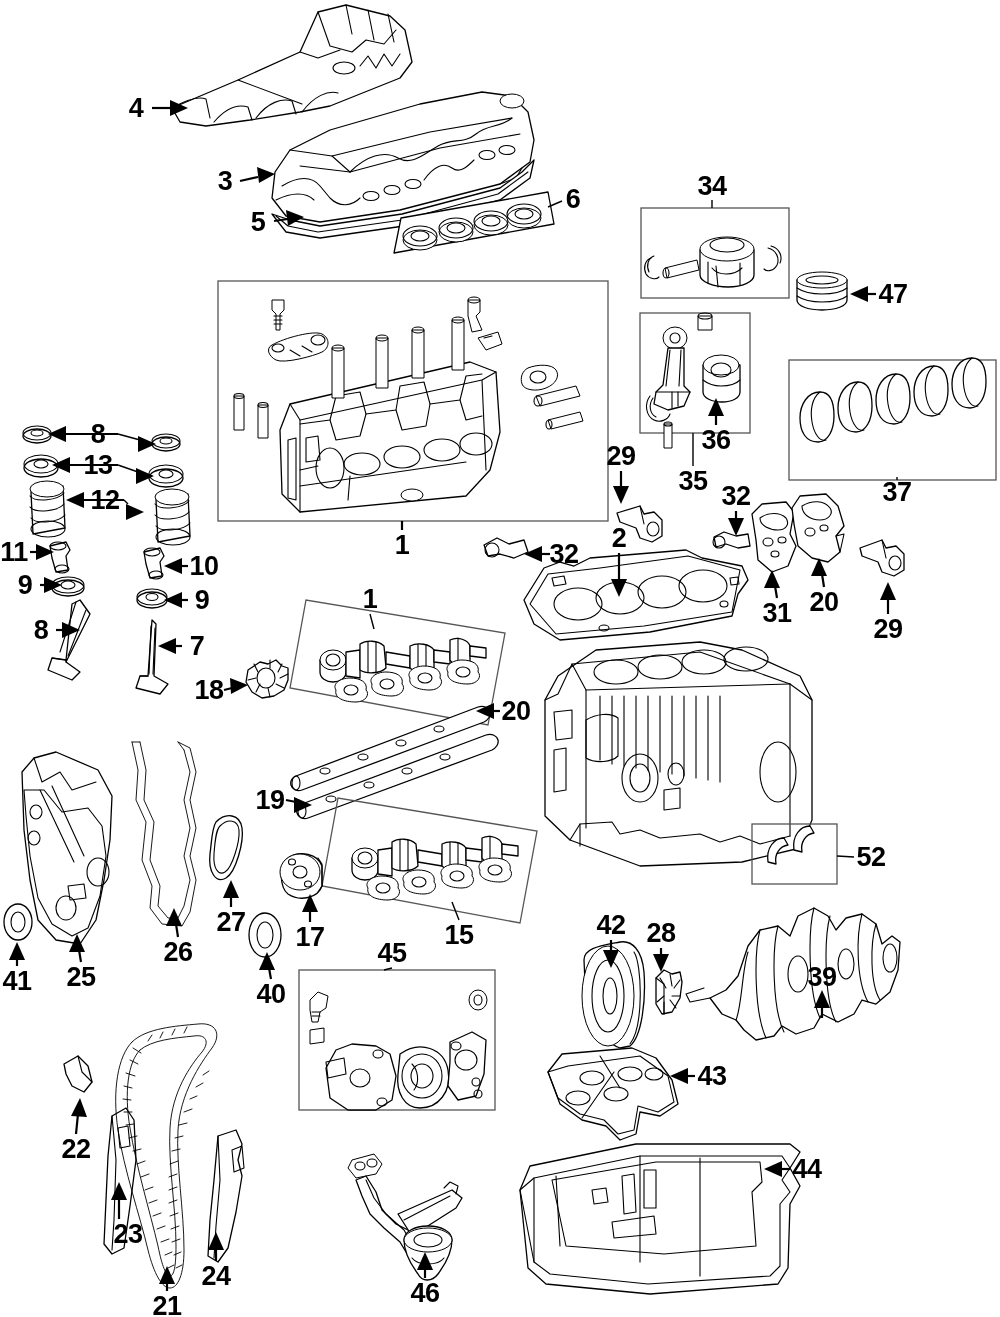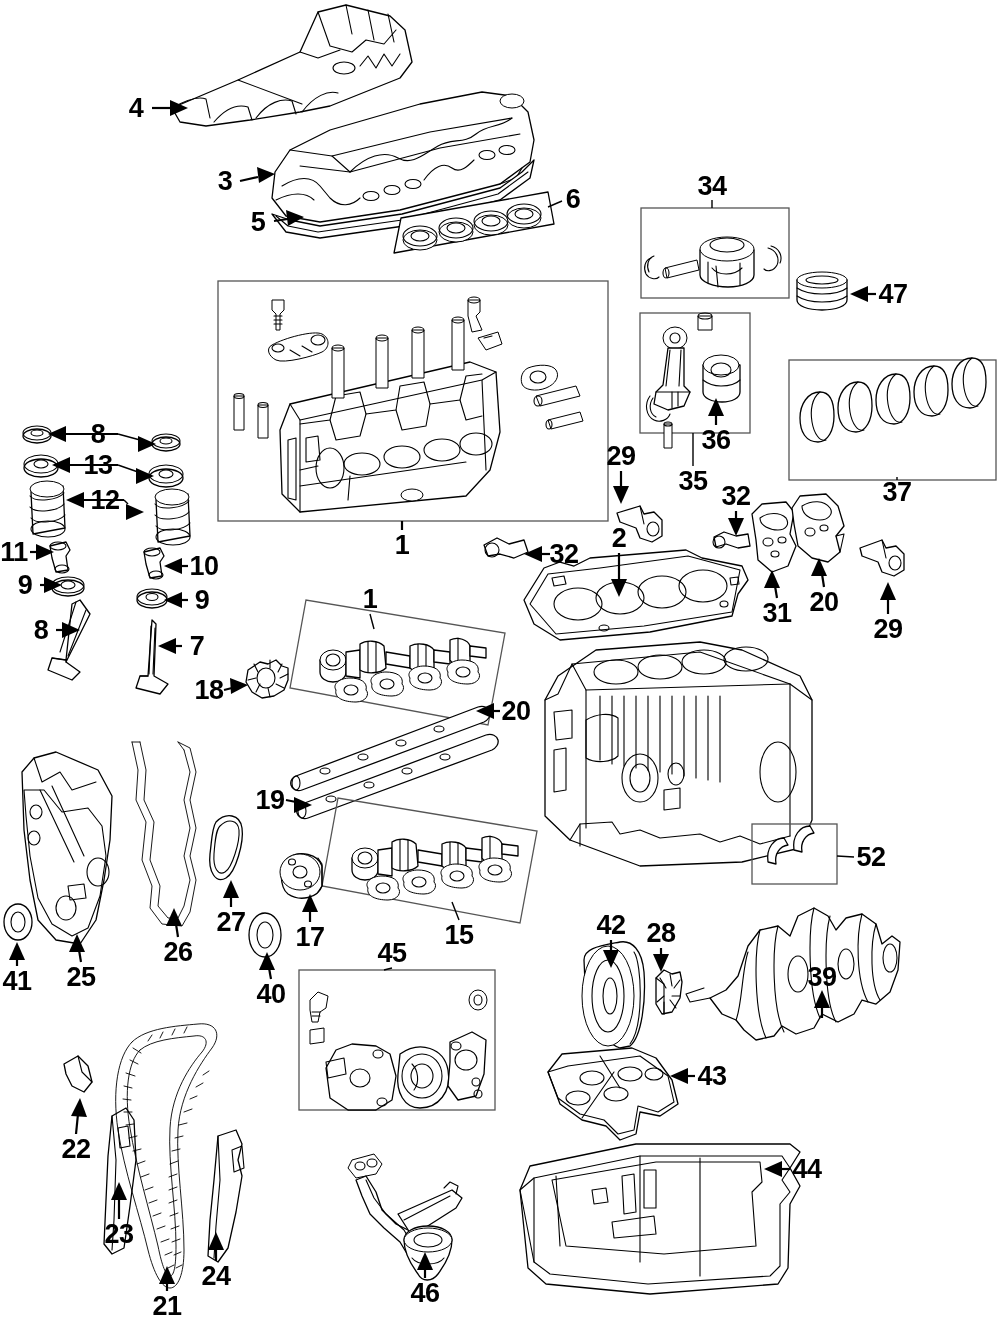--- a/index.html
+++ b/index.html
@@ -806,21 +806,21 @@
 <div class="lbl" style="left:98px;top:465px">13</div>
 <div class="lbl" style="left:98px;top:434px">8</div>
 <div class="lbl" style="left:459px;top:935px">15</div>
 <div class="lbl" style="left:370px;top:599px">1</div>
 <div class="lbl" style="left:310px;top:937px">17</div>
 <div class="lbl" style="left:209px;top:690px">18</div>
 <div class="lbl" style="left:270px;top:800px">19</div>
 <div class="lbl" style="left:516px;top:711px">20</div>
 <div class="lbl" style="left:167px;top:1306px">21</div>
 <div class="lbl" style="left:76px;top:1149px">22</div>
-<div class="lbl" style="left:119px;top:1234px">23</div>
+<div class="lbl" style="left:128px;top:1234px">23</div>
 <div class="lbl" style="left:216px;top:1276px">24</div>
 <div class="lbl" style="left:81px;top:977px">25</div>
 <div class="lbl" style="left:178px;top:952px">26</div>
 <div class="lbl" style="left:231px;top:922px">27</div>
 <div class="lbl" style="left:661px;top:933px">28</div>
 <div class="lbl" style="left:621px;top:456px">29</div>
 <div class="lbl" style="left:888px;top:629px">29</div>
 <div class="lbl" style="left:824px;top:602px">20</div>
 <div class="lbl" style="left:777px;top:613px">31</div>
 <div class="lbl" style="left:564px;top:554px">32</div>

